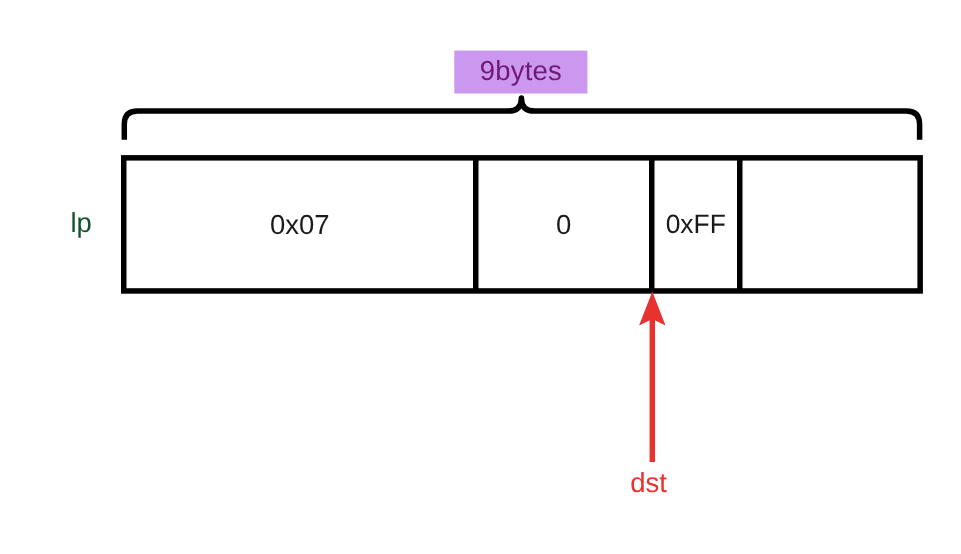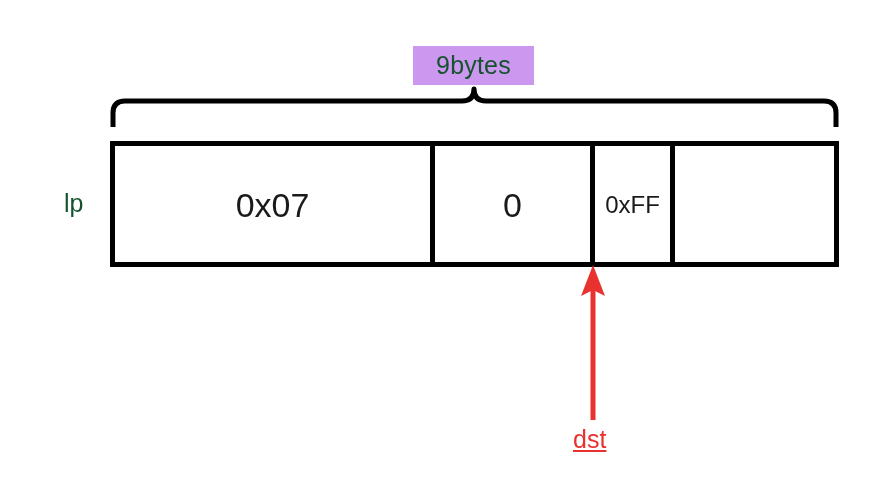--- a/index.html
+++ b/index.html
@@ -40,32 +40,32 @@
     position: absolute;
     left: 413px;
     top: 46px;
     width: 121px;
     height: 39px;
     display: flex;
     align-items: center;
     justify-content: center;
     font-size: 25px;
     line-height: 1;
-    color: #14532d;
+    color: #701a75;
     letter-spacing: 0.2px;
     white-space: nowrap;
   }
 
   
   .cell-text {
     position: absolute;
     display: flex;
     align-items: center;
     justify-content: center;
-    font-size: 34px;
+    font-size: 25px;
     line-height: 1;
     color: #1a1a1a;
     white-space: nowrap;
     top: 190px;
     height: 30px;
   }
   .cell-text.cell-0 { left: 113px; width: 319px; }
   .cell-text.cell-1 { left: 433px; width: 159px; }
   .cell-text.cell-2 { left: 593px; width: 79px;  font-size: 24px; }
   .cell-text.cell-3 { left: 673px; width: 163px; }
@@ -77,21 +77,20 @@
     line-height: 1;
     white-space: nowrap;
   }
   #label-lp {
     left: 64px;
     top: 191px;
   }
   #label-dst {
     left: 573px;
     top: 427px;
-    text-decoration: underline;
   }
 </style>
 </head>
 <body>
 
 <div id="diagram-root">
 
   <svg id="vector-layer" viewBox="0 0 874 504" width="874" height="504">
 
     <g>

